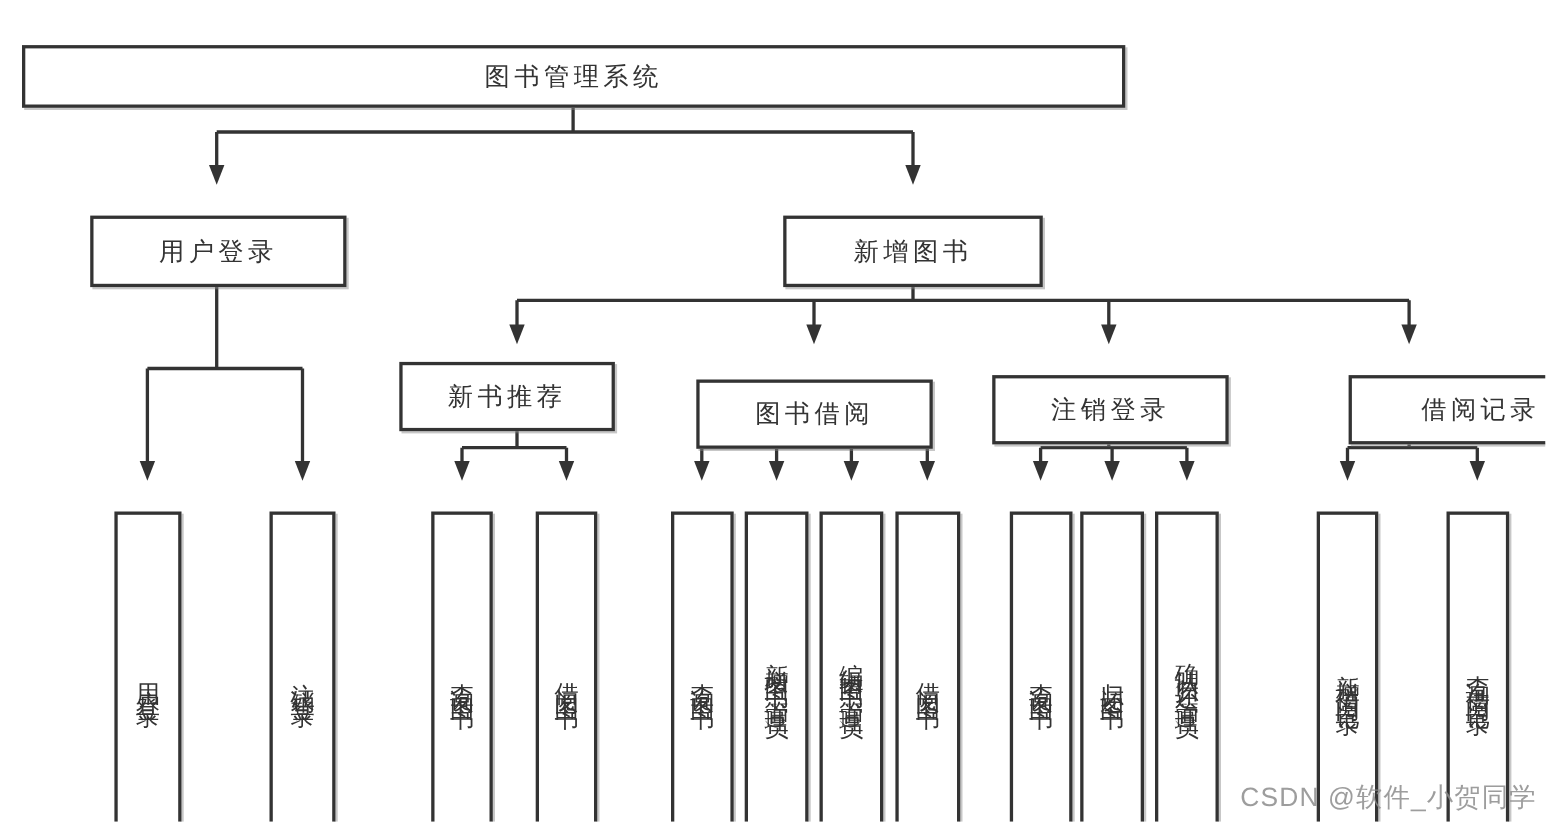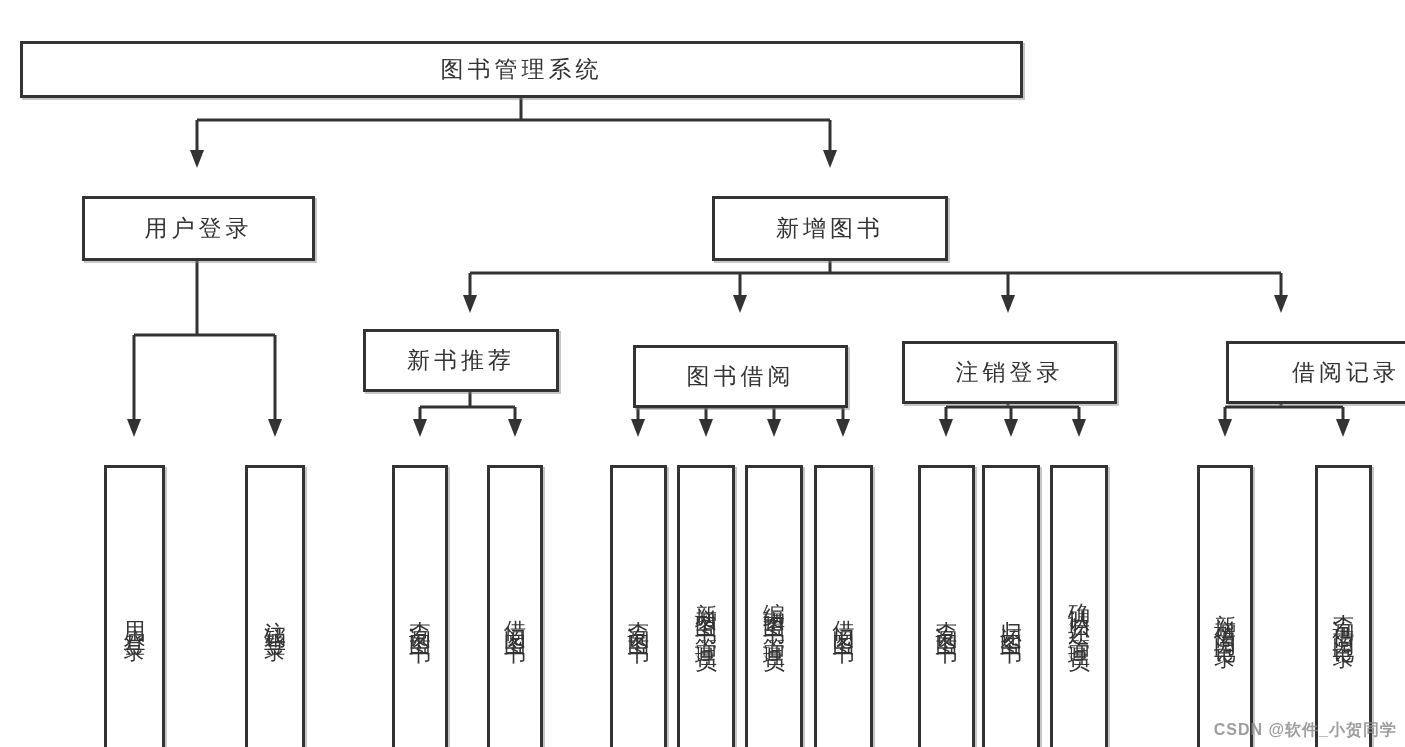--- a/index.html
+++ b/index.html
@@ -30,26 +30,25 @@
     writing-mode:vertical-rl;
     text-orientation:mixed;
     font-size:22px;
     letter-spacing:7px;
     line-height:1;
     color:#333333;
   }
   #watermark{
     position:absolute;
     right:8px;bottom:6px;
-    font-size:16px;
+    font-size:24px;
     color:rgba(140,140,140,0.85);
     letter-spacing:1px;
     white-space:nowrap;
     z-index:5;
-    font-weight:bold;
   }
 </style>
 </head>
 <body>
 
 <div id="stage">
 
   <svg id="wires" width="1405" height="747" viewBox="0 0 1405 747">
 
     <g stroke="#333333" stroke-width="3" fill="none">

